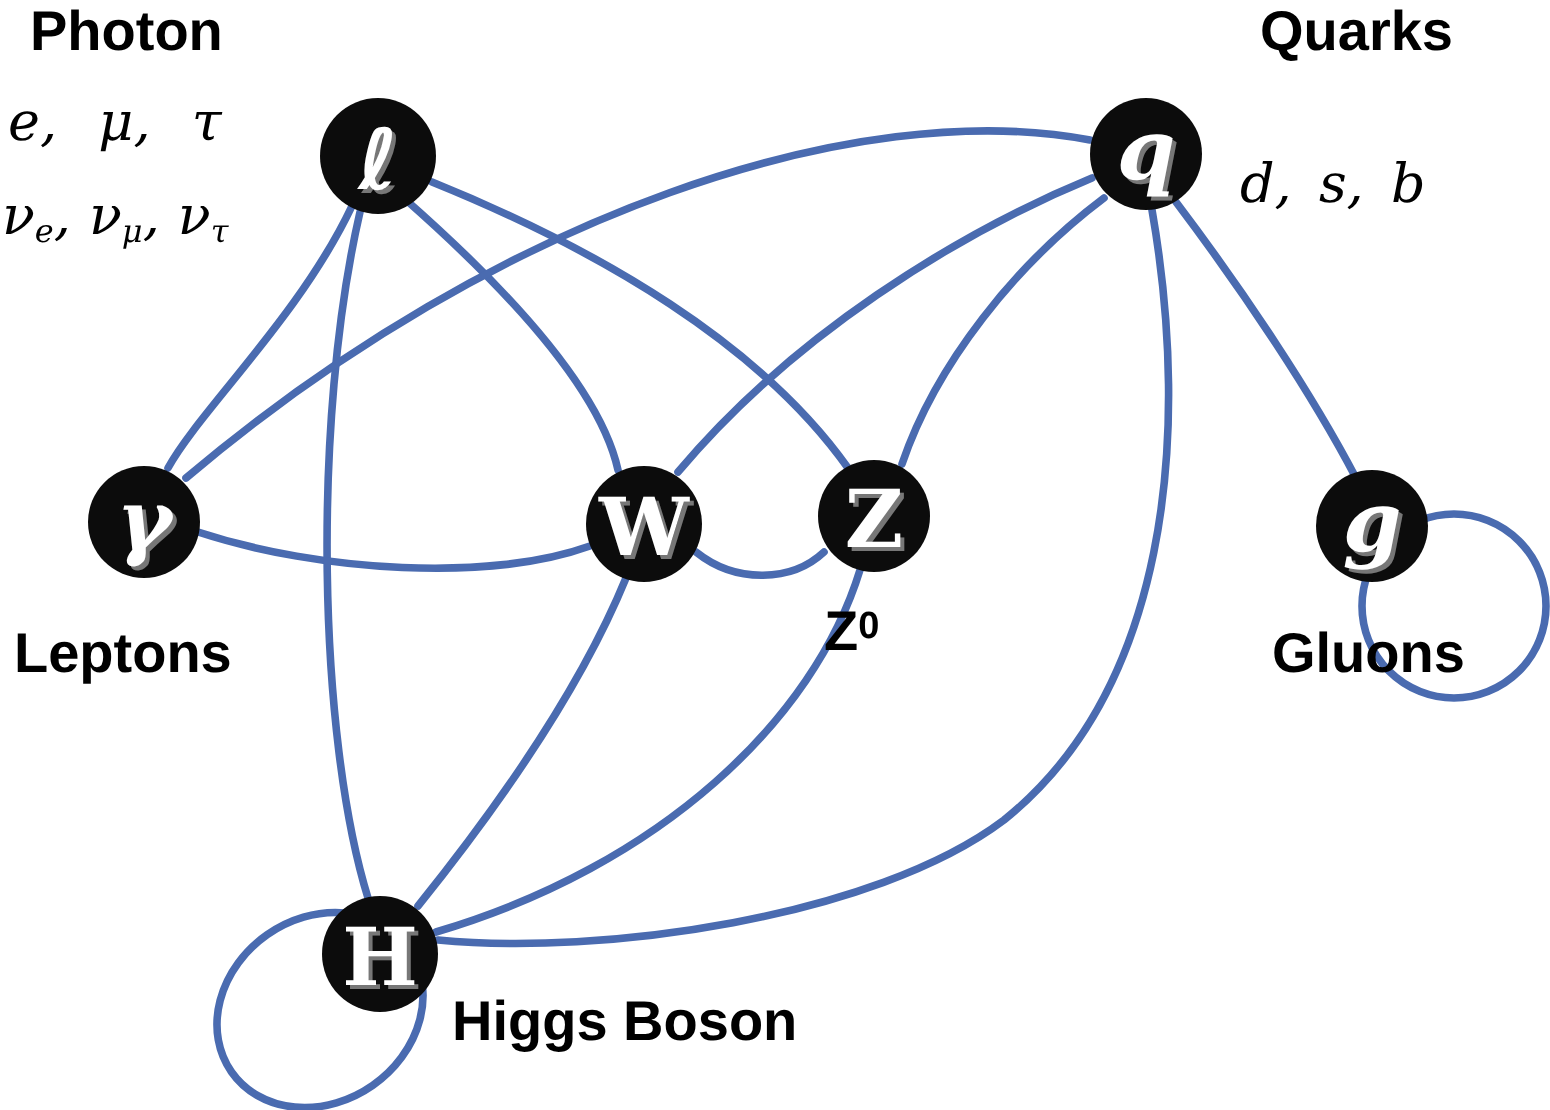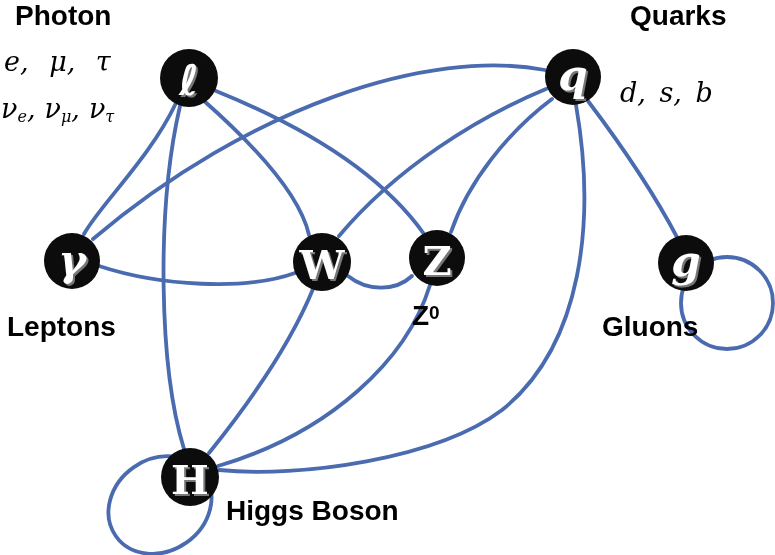--- a/index.html
+++ b/index.html
@@ -79,16 +79,16 @@
   <div class="title-label" style="left:630px;top:1px;">Quarks</div>
 
 
   <div class="symbol-list mid-space" style="left:620px;top:77px;text-align:center;">d, s, b</div>
 
   <div class="title-label" style="left:7px;top:312px;">Leptons</div>
 
 
   <div class="title-label" style="left:412px;top:301px;"><span>Z</span><sup>0</sup></div>
 
-  <div class="title-label" style="left:602px;top:312px;">Gluons</div>
+  <div class="title-label" style="left:636px;top:312px;">Gluons</div>
 
   <div class="title-label" style="left:226px;top:496px;">Higgs Boson</div>
 </div>
 
 </body></html>

